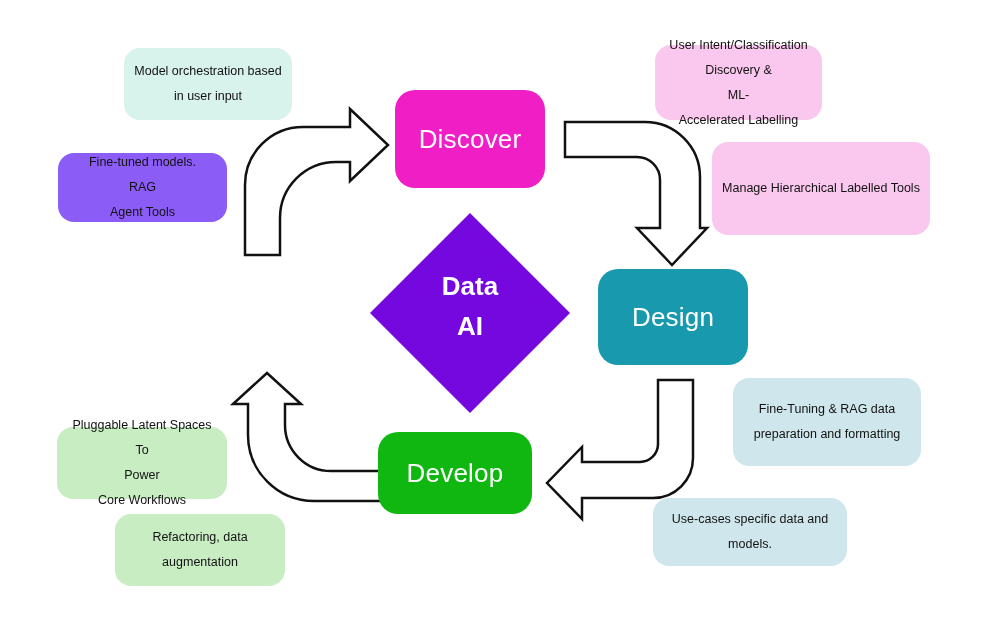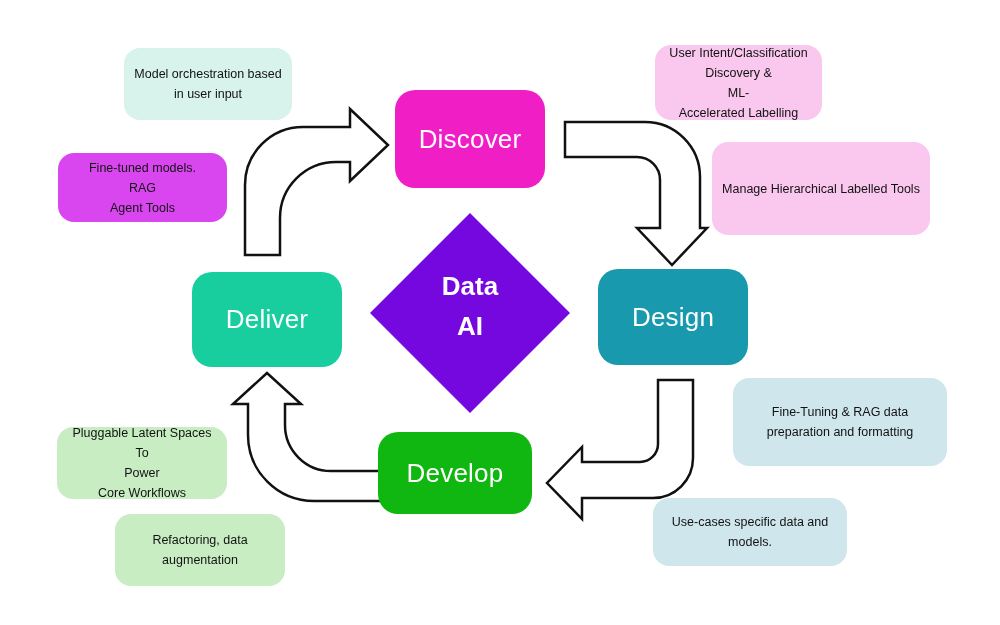--- a/index.html
+++ b/index.html
@@ -16,28 +16,28 @@
   .stage-discover{left:395px;top:90px;width:150px;height:98px;}
   .stage-design{left:598px;top:269px;width:150px;height:96px;}
   .stage-develop{left:378px;top:432px;width:154px;height:82px;}
   .stage-deliver{left:192px;top:272px;width:150px;height:95px;}
   .center-label{
     position:absolute;left:370px;top:266px;width:200px;text-align:center;
     color:#ffffff;font-size:26px;font-weight:bold;line-height:40px;white-space:pre-line;
   }
   .note{
     position:absolute;border-radius:16px;display:flex;align-items:center;justify-content:center;
-    text-align:center;color:#121212;font-size:12.5px;line-height:20px;white-space:pre-line;
+    text-align:center;color:#121212;font-size:12.5px;line-height:25px;white-space:pre-line;
     padding:4px 8px;box-sizing:border-box;
   }
   .note-model-orchestration{left:124px;top:48px;width:168px;height:72px;}
   .note-fine-tuned{left:58px;top:153px;width:169px;height:69px;}
   .note-user-intent{left:655px;top:45px;width:167px;height:75px;}
   .note-manage-hierarchical{left:712px;top:142px;width:218px;height:93px;}
-  .note-fine-tuning-rag{left:733px;top:378px;width:214px;height:88px;}
+  .note-fine-tuning-rag{left:733px;top:378px;width:188px;height:88px;}
   .note-use-cases{left:653px;top:498px;width:194px;height:68px;}
   .note-pluggable{left:57px;top:386px;width:170px;height:72px;margin-top:41px;}
   .note-refactoring{left:115px;top:503px;width:170px;height:72px;margin-top:11px;}
 </style>
 </head>
 <body>
 
 <div class="canvas">
 
   <svg class="layer" width="1000" height="625" viewBox="0 0 1000 625">
@@ -53,27 +53,24 @@
 
   <div class="stage stage-design" style="background-color: rgb(24, 153, 173);">
     <span>Design</span>
   </div>
   <div class="stage stage-discover" style="background-color: rgb(240, 30, 197);">
     <span>Discover</span>
   </div>
   <div class="stage stage-develop" style="background-color: rgb(17, 183, 17);">
     <span>Develop</span>
   </div>
-  <div class="stage stage-deliver" style="background-color: rgb(24, 206, 158);">
-    <span>Deliver</span>
-  </div>
 
   <div class="note note-model-orchestration" style="background-color: rgb(216, 242, 236);">Model orchestration based
 in user input</div>
-  <div class="note note-fine-tuned" style="background-color: #d946ef;">Fine-tuned models.
+  <div class="note note-fine-tuned" style="background-color: #8b5cf6;">Fine-tuned models.
 RAG
 Agent Tools</div>
   <div class="note note-user-intent" style="background-color: rgb(250, 200, 238);">User Intent/Classification
 Discovery &amp;
 ML-
 Accelerated Labelling</div>
   <div class="note note-manage-hierarchical" style="background-color: rgb(250, 200, 238);">Manage Hierarchical Labelled Tools</div>
   <div class="note note-fine-tuning-rag" style="background-color: rgb(207, 231, 236);">Fine-Tuning &amp; RAG data
 preparation and formatting</div>
   <div class="note note-use-cases" style="background-color: rgb(207, 231, 236);">Use-cases specific data and

